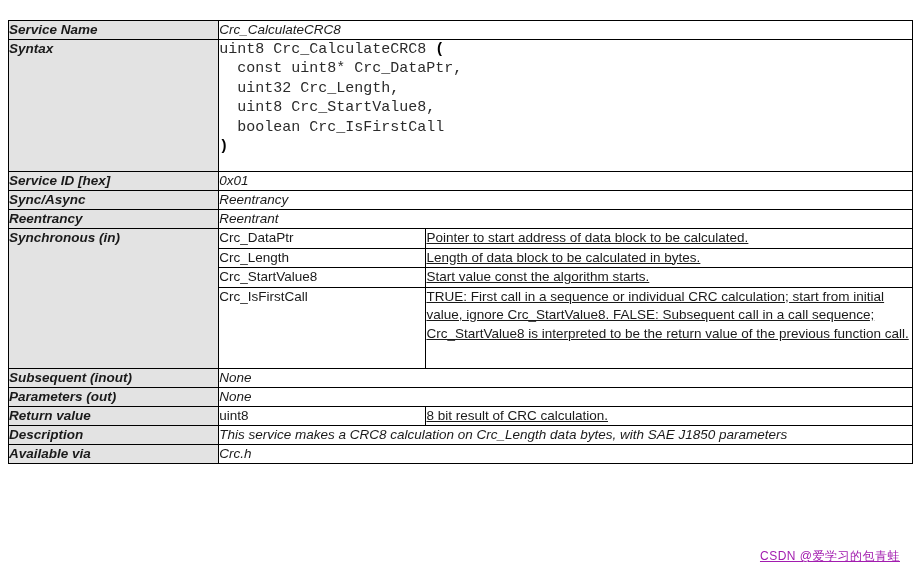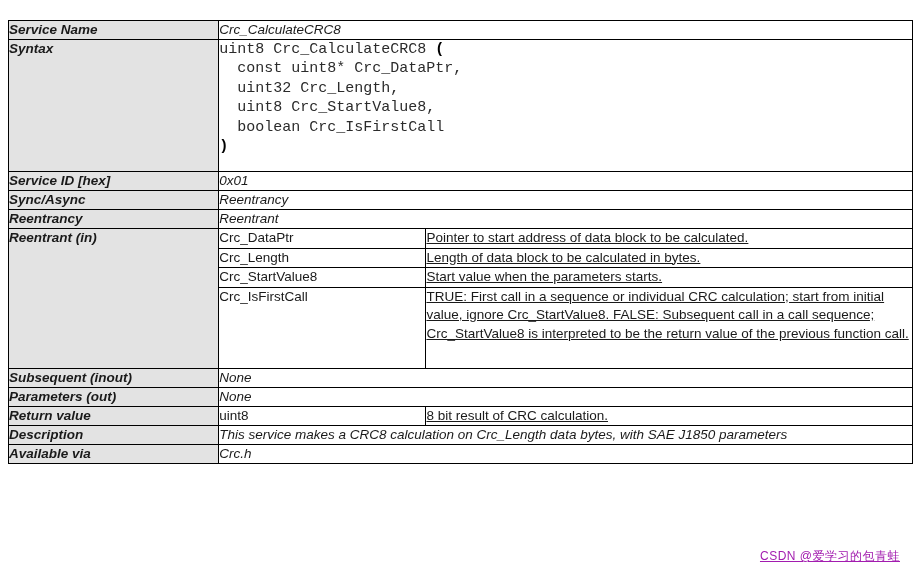--- a/index.html
+++ b/index.html
@@ -142,31 +142,31 @@
         <td class="lbl">Sync/Async</td>
         <td class="val" colspan="2">Reentrancy</td>
       </tr>
 
       <tr>
         <td class="lbl">Reentrancy</td>
         <td class="val" colspan="2">Reentrant</td>
       </tr>
 
       <tr>
-        <td class="lbl" rowspan="4">Reentrant (in)</td>
+        <td class="lbl" rowspan="4">Synchronous (in)</td>
         <td class="pname">Crc_DataPtr</td>
         <td class="pdesc">Pointer to start address of data block to be calculated.</td>
       </tr>
       <tr>
         <td class="pname">Crc_Length</td>
         <td class="pdesc">Length of data block to be calculated in bytes.</td>
       </tr>
       <tr>
         <td class="pname">Crc_StartValue8</td>
-        <td class="pdesc">Start value when the parameters starts.</td>
+        <td class="pdesc">Start value const the algorithm starts.</td>
       </tr>
       <tr>
         <td class="pname" style="height:80px;">Crc_IsFirstCall</td>
         <td class="pdesc">TRUE: First call in a sequence or individual CRC calculation; start from initial value, ignore Crc_StartValue8. FALSE: Subsequent call in a call sequence; Crc_StartValue8 is interpreted to be the return value of the previous function call.</td>
       </tr>
 
       <tr>
         <td class="lbl">Subsequent (inout)</td>
         <td class="val" colspan="2">None</td>
       </tr>

